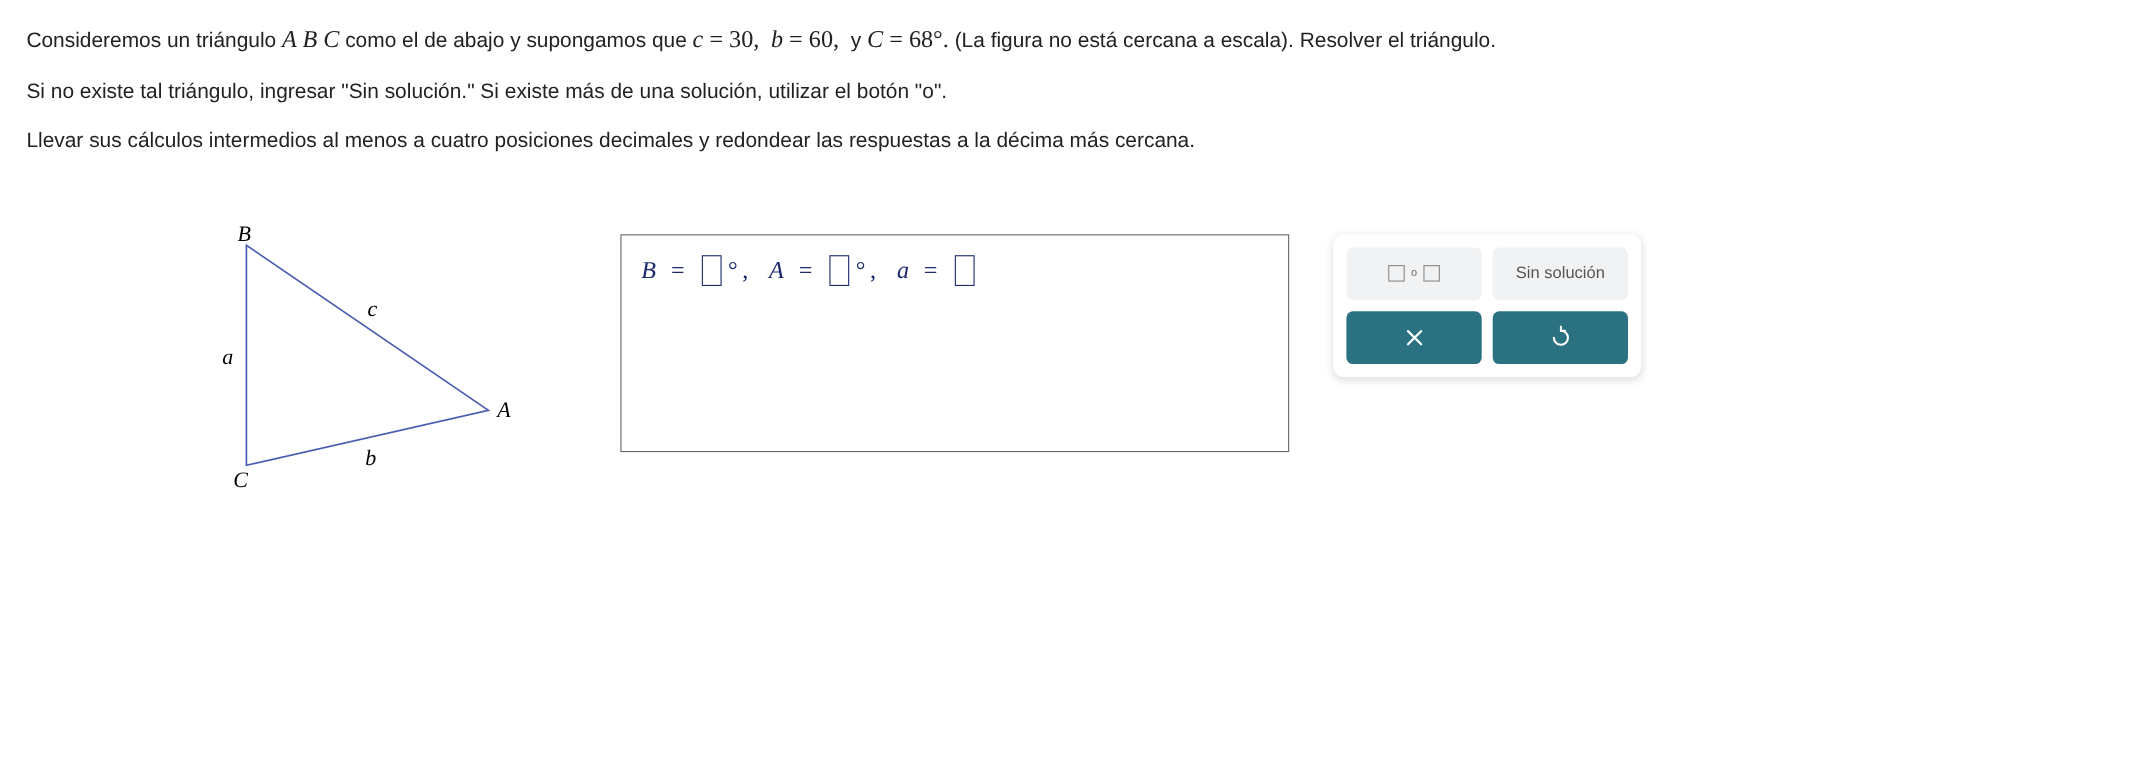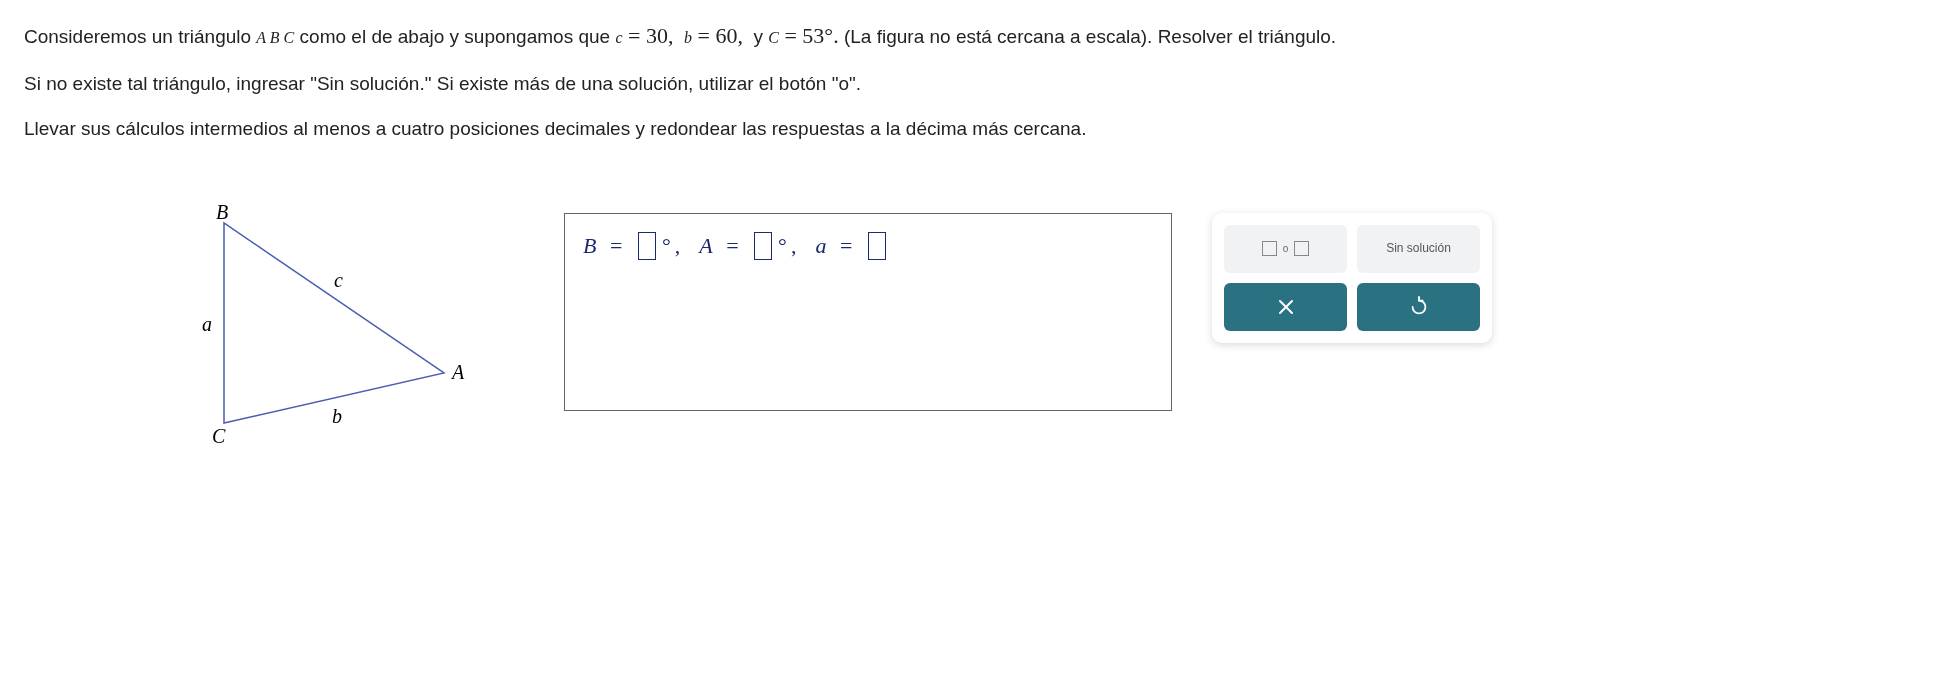--- a/index.html
+++ b/index.html
@@ -10,21 +10,21 @@
     color: #222;
     background: #fff;
   }
   .problem-text p {
     margin: 0 0 18px 0;
     line-height: 1.45;
   }
   .math-it {
     font-family: 'Times New Roman', Times, serif;
     font-style: italic;
-    font-size: 16px;
+    font-size: 22px;
   }
   .math-reg {
     font-family: 'Times New Roman', Times, serif;
     font-size: 22px;
   }
   .lower-area {
     display: flex;
     align-items: flex-start;
     margin-top: 60px;
     gap: 40px;
@@ -112,33 +112,33 @@
     border: 1.5px solid #888;
     display: inline-block;
   }
   .or-circ {
     font-size: 10px;
     line-height: 1;
   }
   .no-sol {
     text-align: right;
     line-height: 1.15;
-    font-size: 12px;
+    font-size: 15px;
   }
 </style>
 </head>
 <body>
 
 <div class="problem-text">
   <p>
     <span>Consideremos un triángulo </span><span class="math-it">A B C</span><span> como el de abajo y supongamos que </span>
     <span class="math-it">c</span><span class="math-reg"> = </span><span class="math-reg">30,</span>
     &nbsp;<span class="math-it">b</span><span class="math-reg"> = </span><span class="math-reg">60,</span>
     &nbsp;<span>y</span>
-    <span class="math-it">C</span><span class="math-reg"> = </span><span class="math-reg">53°.</span>
+    <span class="math-it">C</span><span class="math-reg"> = </span><span class="math-reg">68°.</span>
     <span> (La figura no está cercana a escala). Resolver el triángulo.</span>
   </p>
   <p>Si no existe tal triángulo, ingresar "Sin solución." Si existe más de una solución, utilizar el botón "o".</p>
   <p>Llevar sus cálculos intermedios al menos a cuatro posiciones decimales y redondear las respuestas a la décima más cercana.</p>
 </div>
 
 <div class="lower-area">
 
   <div class="triangle-wrap">
     <svg width="320" height="260" viewBox="0 0 320 260">

